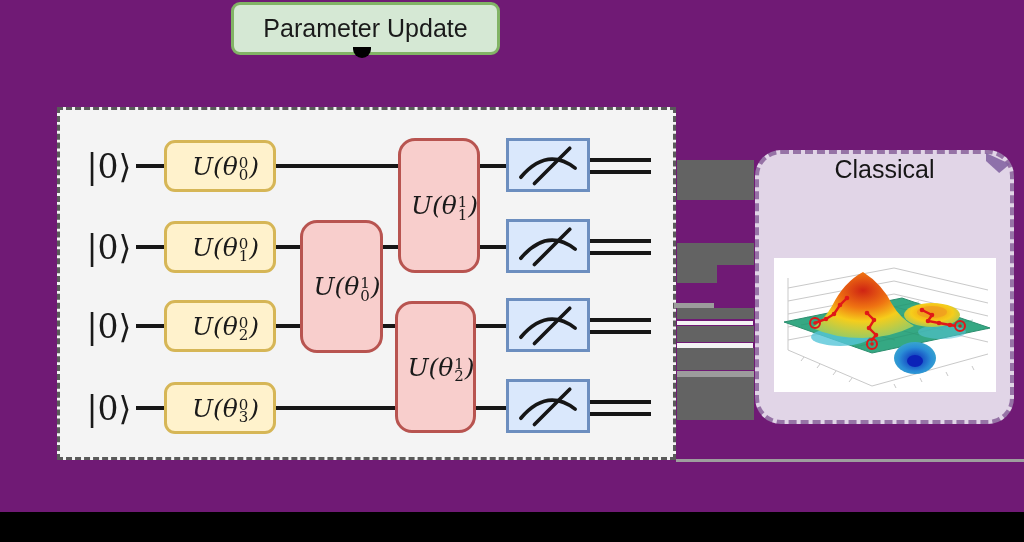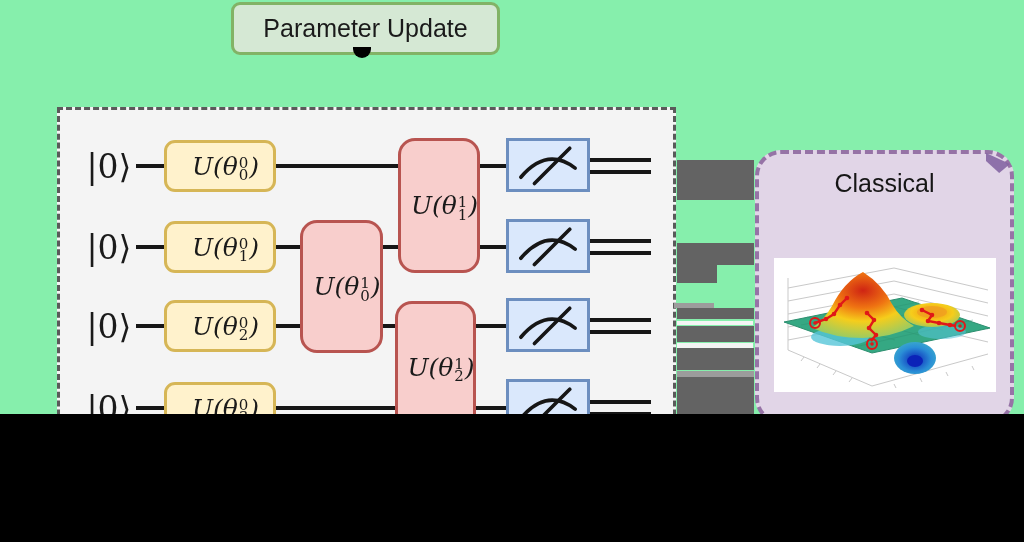--- a/index.html
+++ b/index.html
@@ -1,16 +1,16 @@
 <!DOCTYPE html>
 <html><head>
 <meta charset="utf-8">
 <style>
   html,body{margin:0;padding:0;background:#000;}
-  .stage{position:relative;width:1024px;height:414px;background:#86efac;overflow:hidden;
+  .stage{position:relative;width:1024px;height:512px;background:#701a75;overflow:hidden;
          font-family:"Liberation Sans",sans-serif;}
 
   
   .param-box{position:absolute;left:231px;top:2px;width:269px;height:53px;
     background:#d5e8d4;border:3px solid #82b366;border-radius:9px;box-sizing:border-box;
     display:flex;align-items:center;justify-content:center;
     font-size:25px;color:#1a1a1a;}
   .param-notch{position:absolute;left:353px;top:47px;width:18px;height:11px;
     background:#000;border-radius:0 0 9px 9px;}
 
@@ -36,21 +36,21 @@
 
   
   .band{position:absolute;background:#636363;}
   .band-light{background:#9c9c9c;}
   .band-white{background:#f4f4f4;}
   .bottom-line{position:absolute;left:676px;top:459px;width:348px;height:3px;background:#9e9e9e;}
 
   
   .classical-box{position:absolute;left:755px;top:150px;width:259px;height:274px;
     background:#e1d5e7;border:4px dashed #9673a6;border-radius:26px;box-sizing:border-box;}
-  .classical-title{margin-top:14px;text-align:center;font-size:25px;line-height:31px;color:#161616;}
+  .classical-title{text-align:center;font-size:25px;line-height:31px;color:#161616;}
   .plot-panel{position:absolute;left:15px;top:104px;width:222px;height:134px;background:#fff;}
   .corner-notch{position:absolute;left:986px;top:153px;width:24px;height:20px;
     background:#8566a3;clip-path:polygon(0 0,100% 55%,55% 100%,0 40%);opacity:.9;}
 </style>
 </head>
 <body>
 
 <div class="stage">
 
   <div class="param-box">

